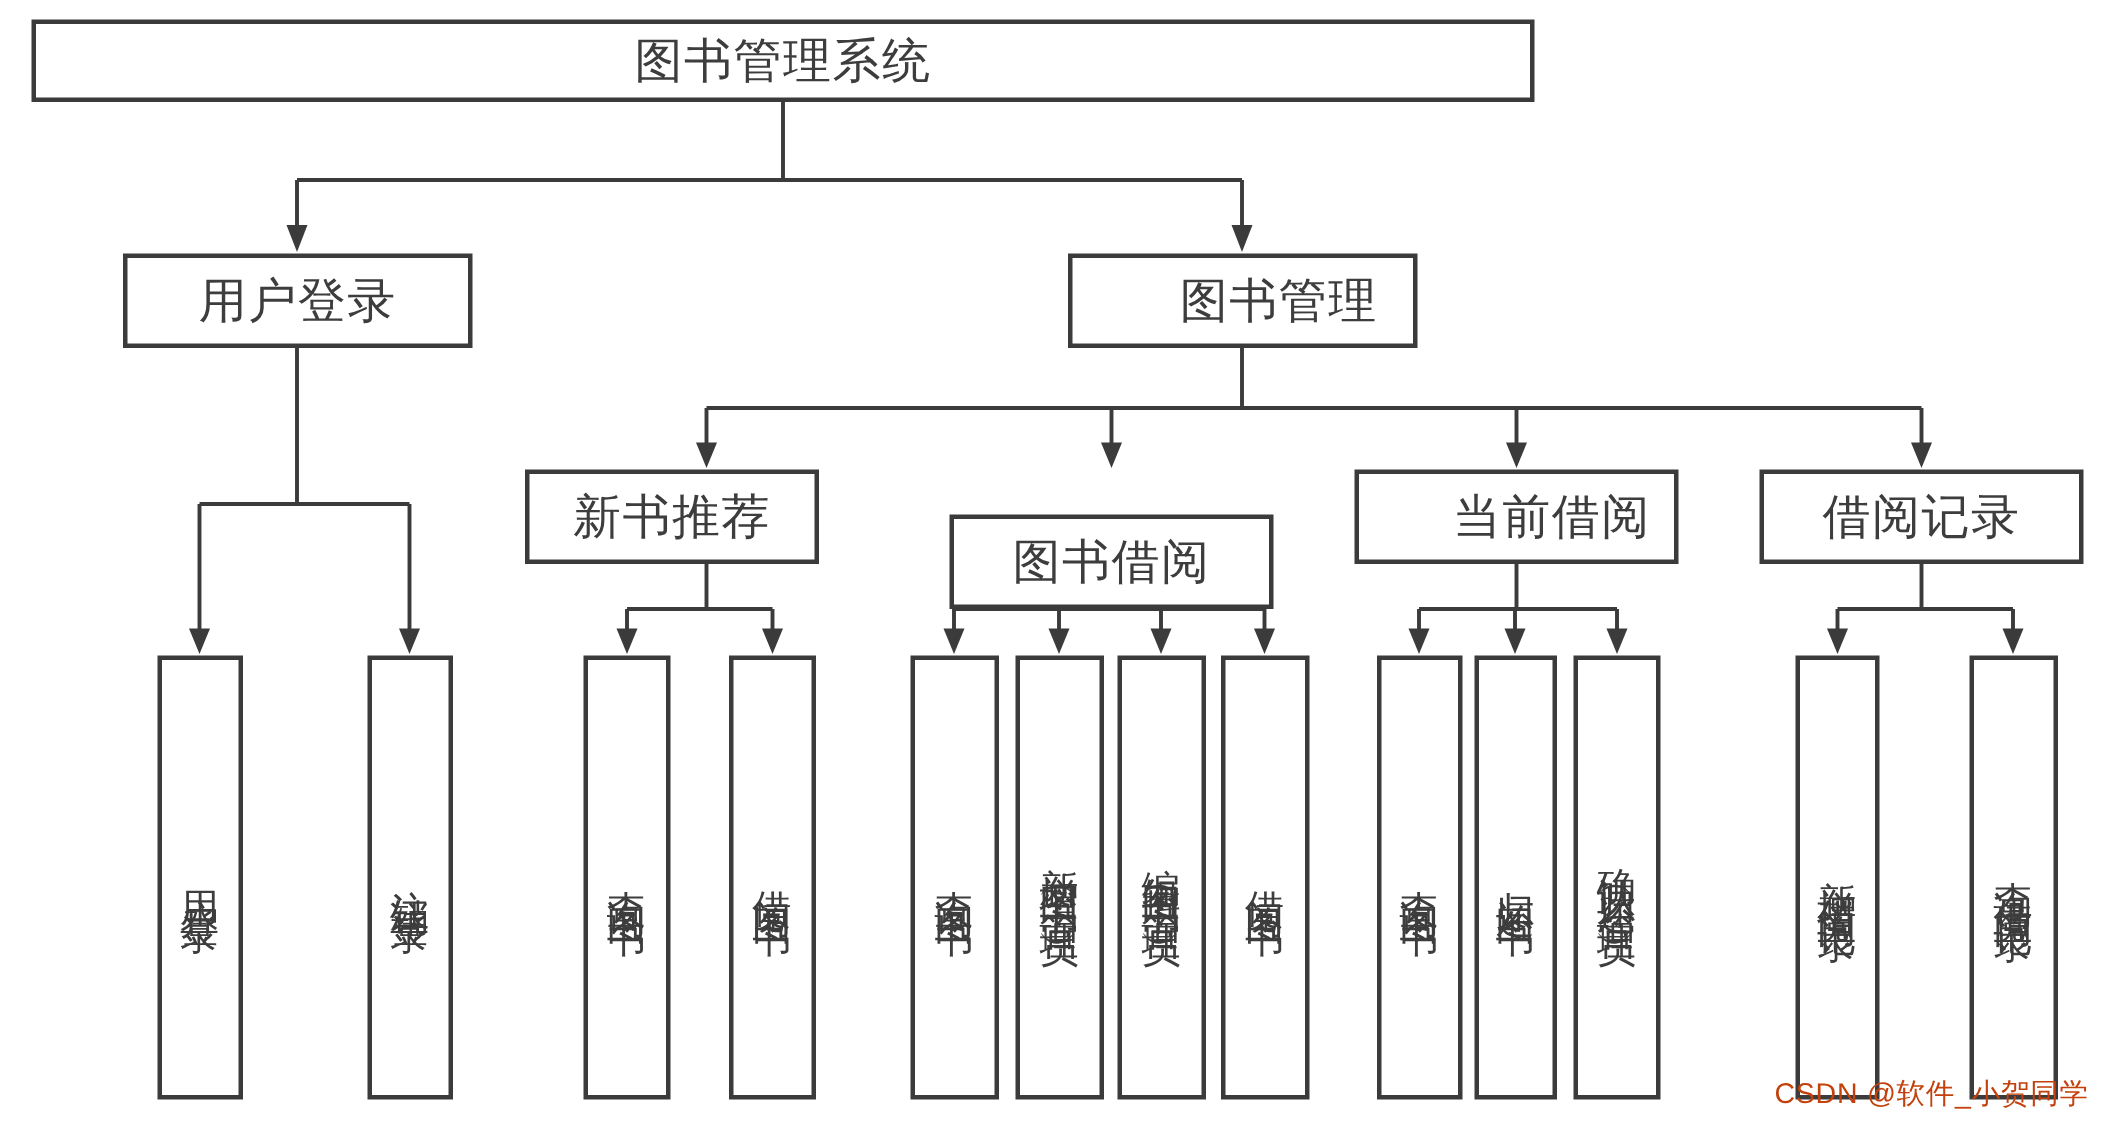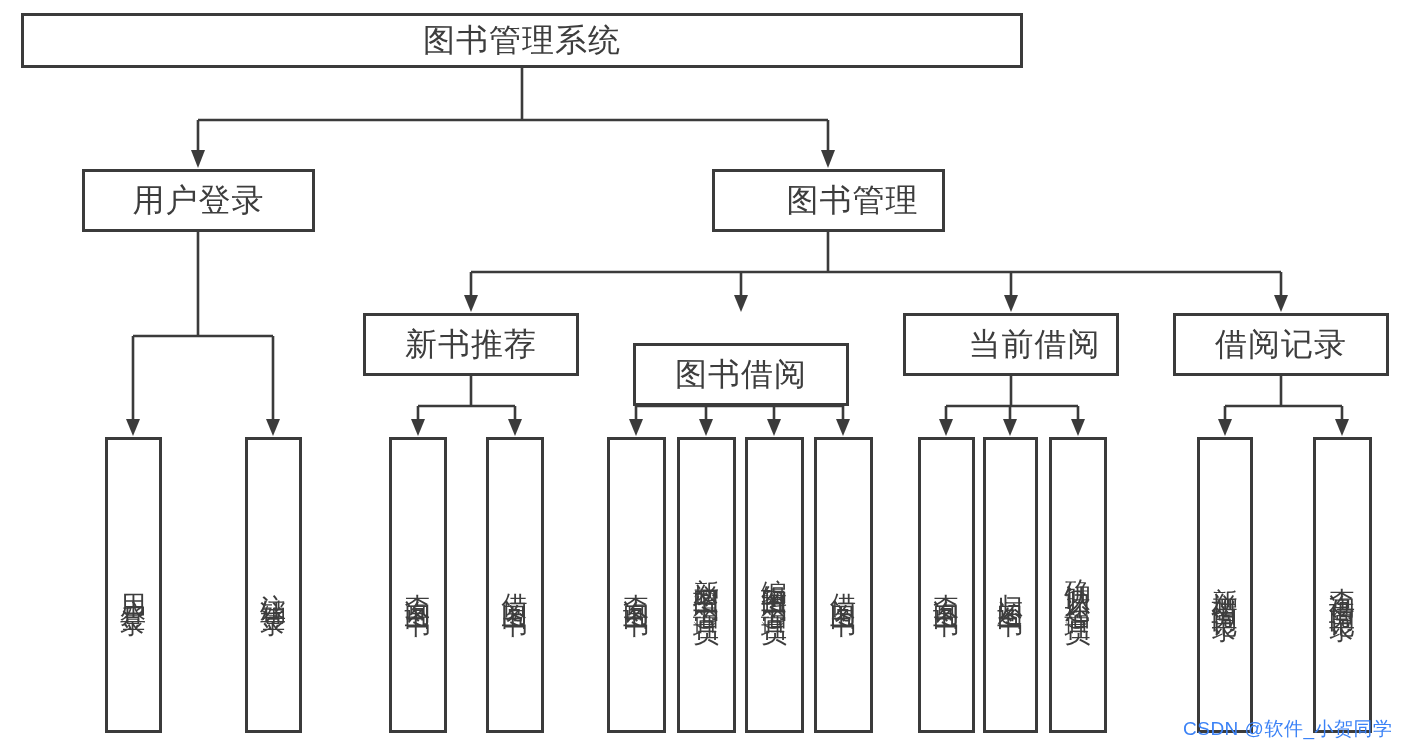--- a/index.html
+++ b/index.html
@@ -37,21 +37,21 @@
     font-size: 26px;
     letter-spacing: 6px;
     line-height: 1;
     white-space: nowrap;
   }
   .watermark {
     position: absolute;
     left: 1183px;
     top: 716px;
     font-size: 19px;
-    color: #3b82f6;
+    color: #c2410c;
     letter-spacing: 0.5px;
     white-space: nowrap;
     z-index: 5;
   }
 </style>
 </head>
 <body>
 
 <div class="canvas">
 
@@ -102,21 +102,21 @@
     <span>图书管理系统</span>
   </div>
 
   <div class="node h" style="left:82px; top:169px; width:233px; height:63px;">
     <span>用户登录</span>
   </div>
   <div class="node h" style="left:712px; top:169px; width:233px; height:63px;padding-left:48px;">
     <span>图书管理</span>
   </div>
 
-  <div class="node h" style="left:363px; top:313px; width:216px; height:63px;">
+  <div class="node h" style="left:350px; top:313px; width:196px; height:63px;">
     <span>新书推荐</span>
   </div>
   <div class="node h" style="left:633px; top:313px; width:216px; height:63px;margin-top:30px;">
     <span>图书借阅</span>
   </div>
   <div class="node h" style="left:903px; top:313px; width:216px; height:63px;padding-left:47px;">
     <span>当前借阅</span>
   </div>
   <div class="node h" style="left:1173px; top:313px; width:216px; height:63px;">
     <span>借阅记录</span>

